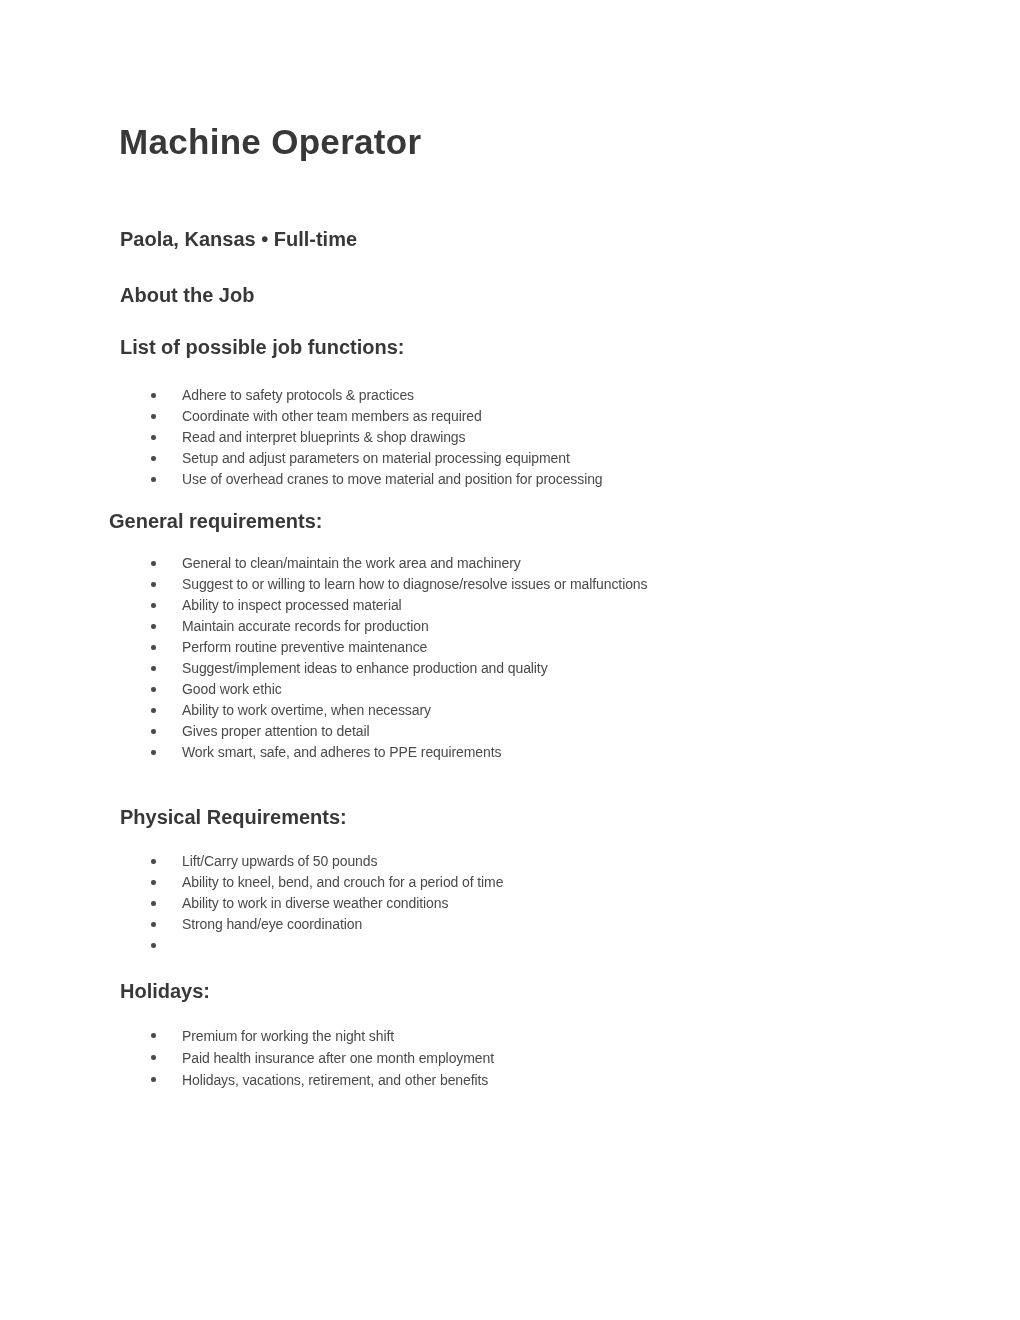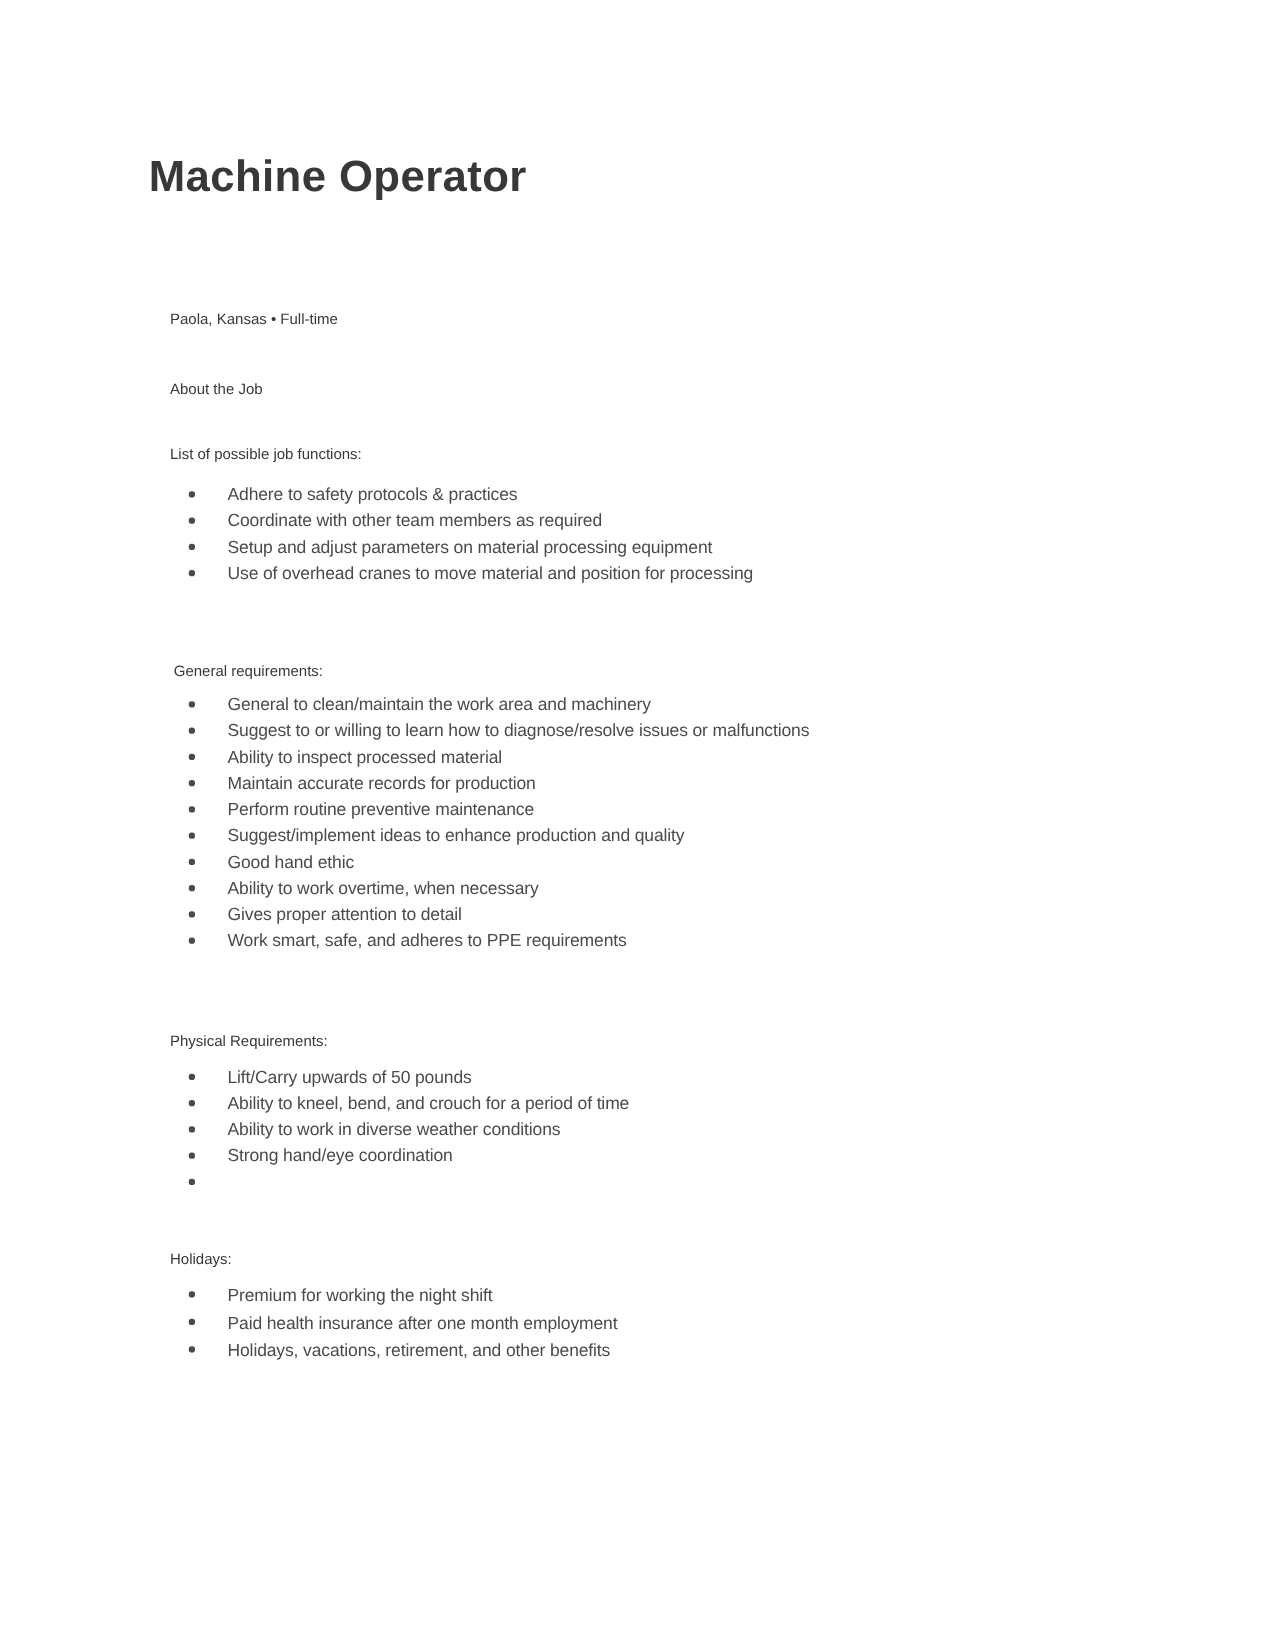--- a/index.html
+++ b/index.html
@@ -22,27 +22,27 @@
     margin: 0;
     font-size: 35px;
     line-height: 44px;
     font-weight: 700;
     letter-spacing: 0.3px;
     color: var(--heading, #383838);
   }
   .heading {
     position: absolute;
     left: 120px;
-    margin: 16px;
-    font-size: 12px;
+    margin: 0;
+    font-size: 20px;
     line-height: 22px;
-    font-weight: 400;
+    font-weight: 700;
     color: var(--heading, #383838);
   }
-  .heading.indented { left: 123px; text-align: right; }
+  .heading.indented { left: 109px; text-align: right; }
   .blist {
     position: absolute;
     left: 120px;
     margin: 0;
     padding: 0;
     list-style: none;
   }
   .blist li {
     position: relative;
     padding-left: 62px;
@@ -72,34 +72,35 @@
 
   <p class="heading" style="top:228px">Paola, Kansas • Full-time</p>
 
   <h2 class="heading" style="top:284px">About the Job</h2>
 
   <h2 class="heading" style="top:336px">List of possible job functions:</h2>
 
   <ul class="blist" style="top:385px">
     <li><span class="dot"></span><span>Adhere to safety protocols &amp; practices</span></li>
     <li><span class="dot"></span><span>Coordinate with other team members as required</span></li>
+    <li><span class="dot"></span><span>Read and interpret blueprints &amp; shop drawings</span></li>
     <li><span class="dot"></span><span>Setup and adjust parameters on material processing equipment</span></li>
     <li><span class="dot"></span><span>Use of overhead cranes to move material and position for processing</span></li>
   </ul>
 
   <h2 class="heading indented" style="top:510px">General requirements:</h2>
 
   <ul class="blist" style="top:553px">
     <li><span class="dot"></span><span>General to clean/maintain the work area and machinery</span></li>
     <li><span class="dot"></span><span>Suggest to or willing to learn how to diagnose/resolve issues or malfunctions</span></li>
     <li><span class="dot"></span><span>Ability to inspect processed material</span></li>
     <li><span class="dot"></span><span>Maintain accurate records for production</span></li>
     <li><span class="dot"></span><span>Perform routine preventive maintenance</span></li>
     <li><span class="dot"></span><span>Suggest/implement ideas to enhance production and quality</span></li>
-    <li><span class="dot"></span><span>Good hand ethic</span></li>
+    <li><span class="dot"></span><span>Good work ethic</span></li>
     <li><span class="dot"></span><span>Ability to work overtime, when necessary</span></li>
     <li><span class="dot"></span><span>Gives proper attention to detail</span></li>
     <li><span class="dot"></span><span>Work smart, safe, and adheres to PPE requirements</span></li>
   </ul>
 
   <h2 class="heading" style="top:806px">Physical Requirements:</h2>
 
   <ul class="blist" style="top:851px">
     <li><span class="dot"></span><span>Lift/Carry upwards of 50 pounds</span></li>
     <li><span class="dot"></span><span>Ability to kneel, bend, and crouch for a period of time</span></li>

